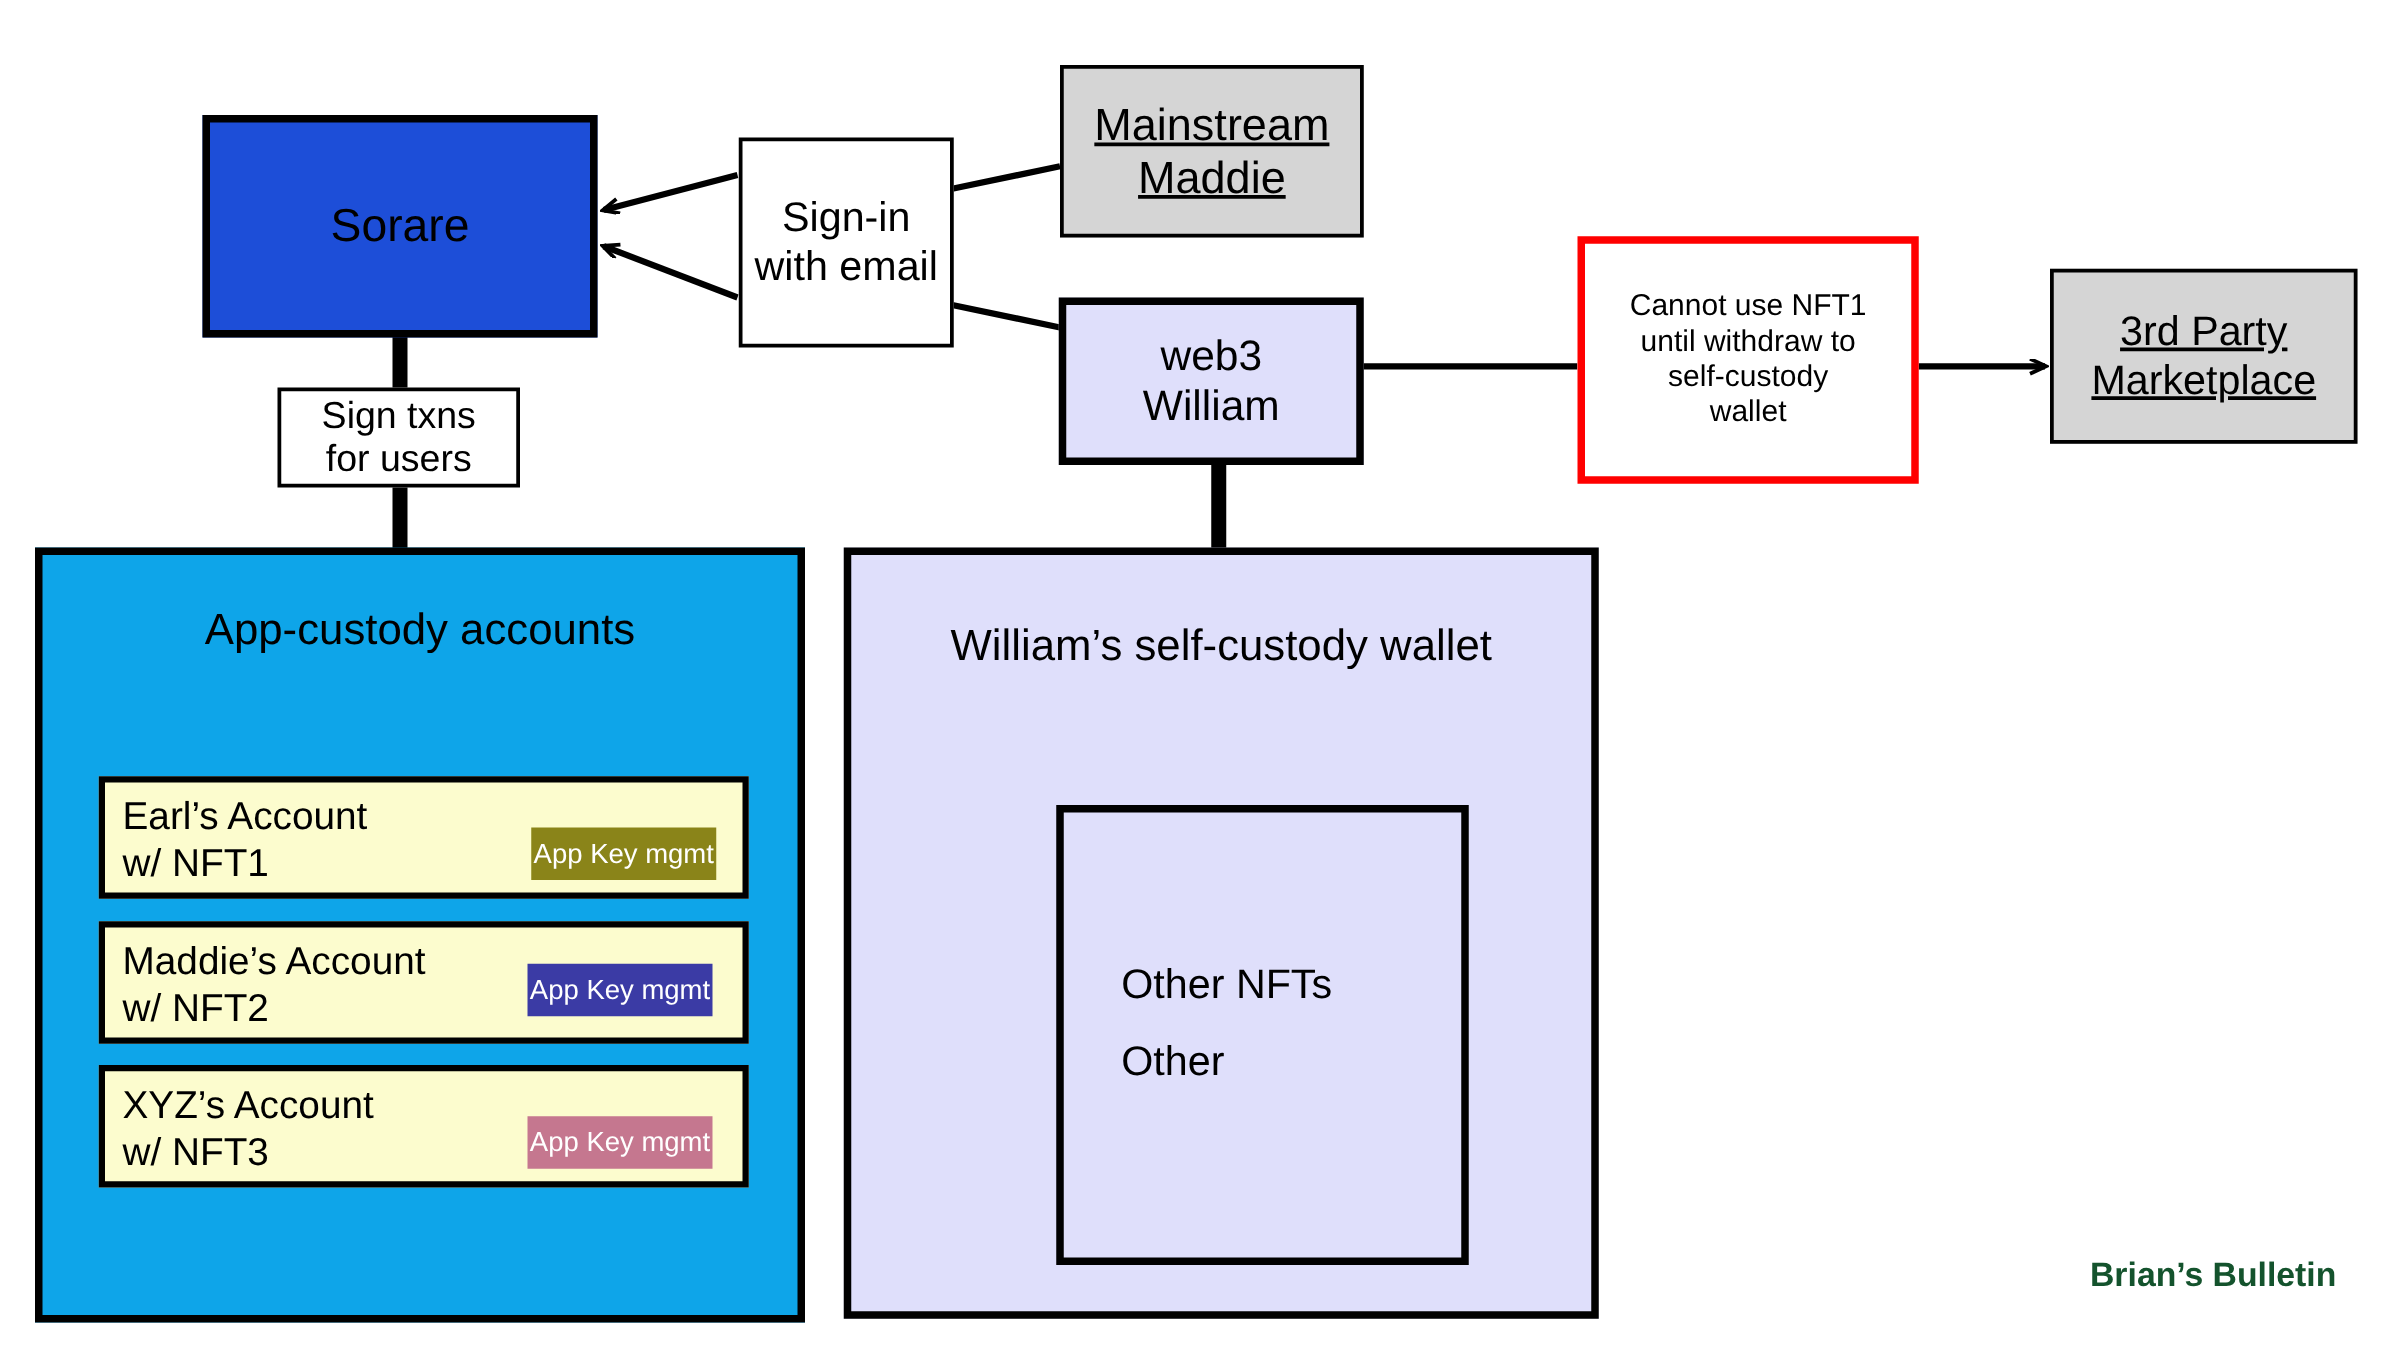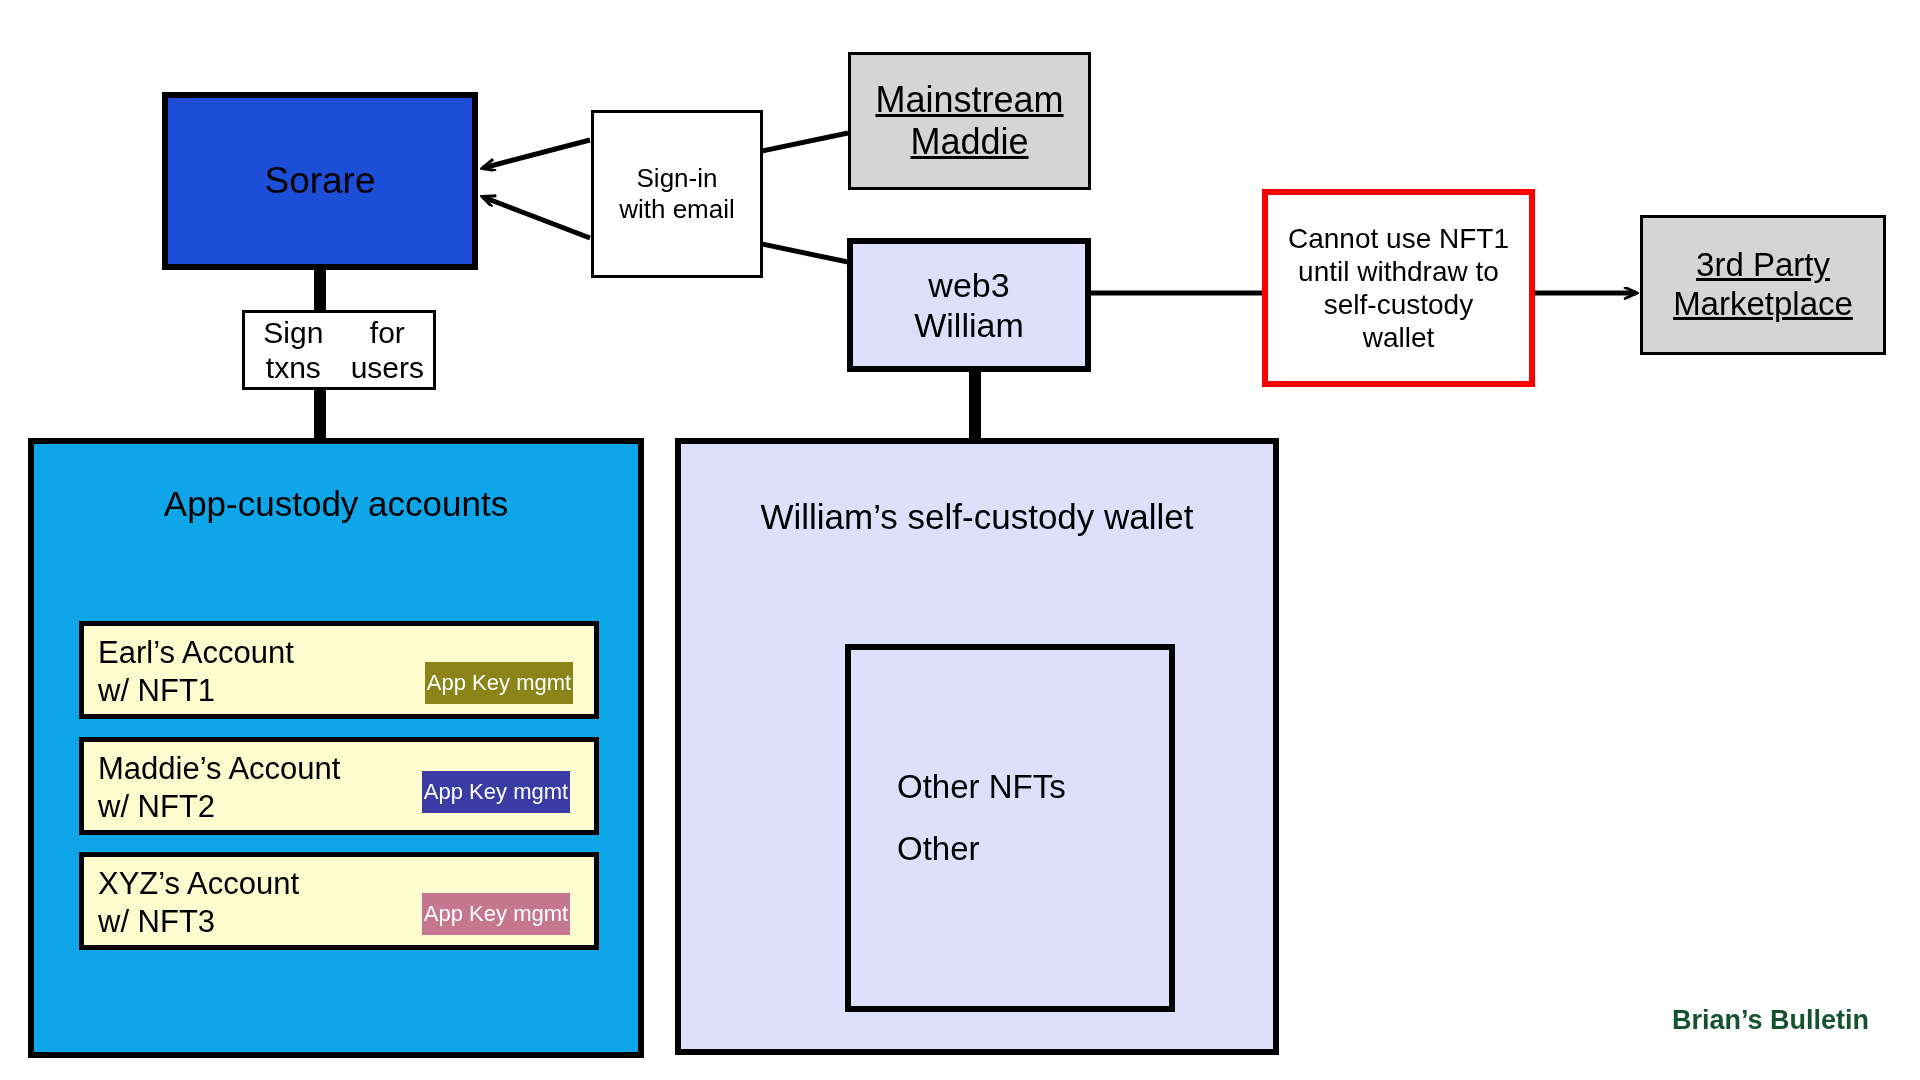--- a/index.html
+++ b/index.html
@@ -49,41 +49,41 @@
 
     <line x1="320" y1="268" x2="320" y2="440" stroke="#000" stroke-width="12"></line>
 
     <line x1="975" y1="350" x2="975" y2="440" stroke="#000" stroke-width="12"></line>
   </svg>
 
   <div class="node thick yellow" style="left:162px;top:92px;width:316px;height:178px;font-size:37px;">
     <span>Sorare</span>
   </div>
 
-  <div class="node thin white" style="left:591px;top:110px;width:172px;height:168px;font-size:26px;flex-direction:column;">
+  <div class="node thin white" style="left:591px;top:110px;width:172px;height:168px;font-size:33px;flex-direction:column;">
     <span>Sign-in</span>
     <span>with email</span>
   </div>
 
   <div class="node thin gray" style="left:848px;top:52px;width:243px;height:138px;font-size:36px;flex-direction:column;">
     <span>Mainstream</span>
     <span>Maddie</span>
   </div>
 
   <div class="node thick lav" style="left:847px;top:222px;width:244px;height:134px;font-size:34px;flex-direction:column;">
     <span>web3</span>
     <span>William</span>
   </div>
 
-  <div class="node thin white" style="left:222px;top:310px;width:194px;height:80px;font-size:30px;margin-left:20px;">
+  <div class="node thin white" style="left:222px;top:310px;width:194px;height:80px;font-size:30px;flex-direction:column;">
     <span>Sign txns</span>
     <span>for users</span>
   </div>
 
-  <div class="node redbox" style="left:1262px;top:189px;width:273px;height:198px;font-size:28px;flex-direction:column;justify-content:center;">
+  <div class="node redbox" style="left:1262px;top:189px;width:273px;height:198px;font-size:24px;flex-direction:column;justify-content:center;">
     <span>Cannot use NFT1</span>
     <span>until withdraw to</span>
     <span>self-custody</span>
     <span>wallet</span>
   </div>
 
   <div class="node thin gray" style="left:1640px;top:215px;width:246px;height:140px;font-size:33px;flex-direction:column;">
     <span>3rd Party</span>
     <span>Marketplace</span>
   </div>

